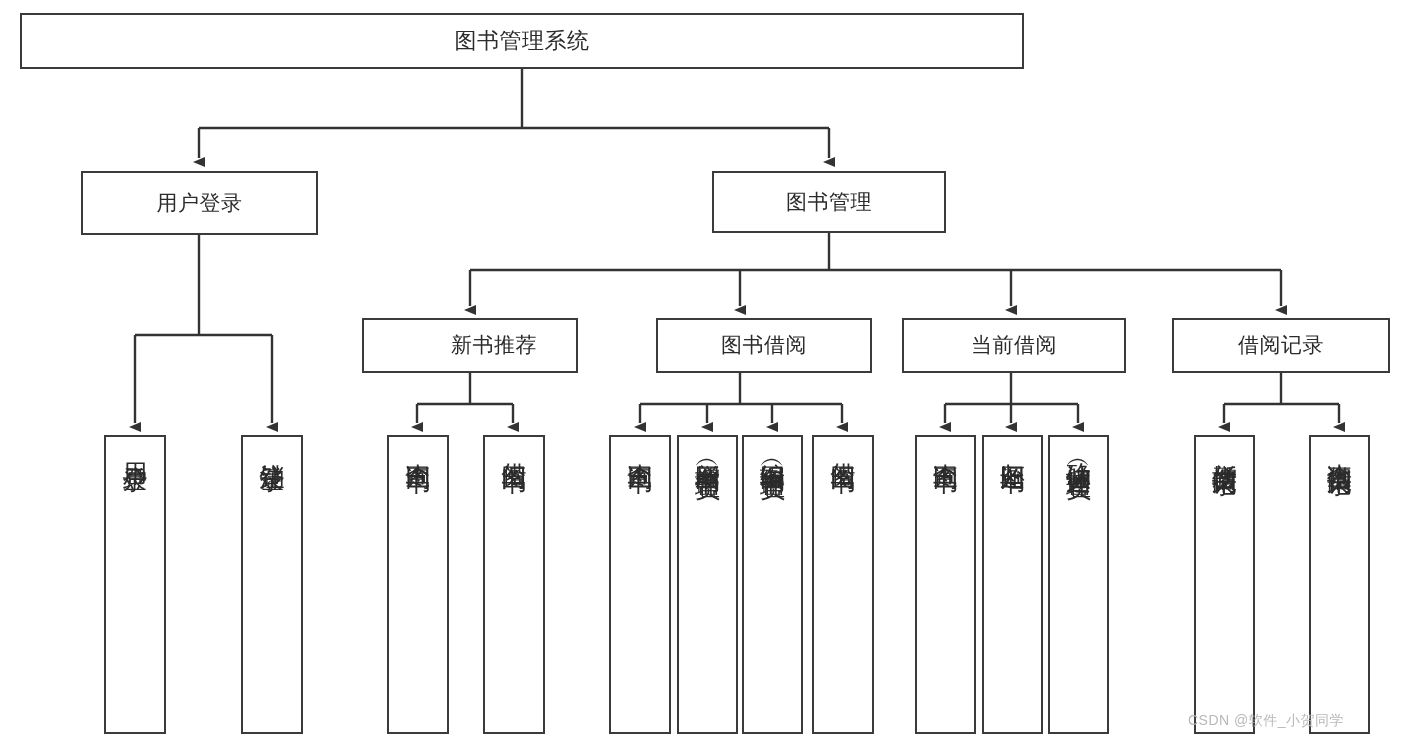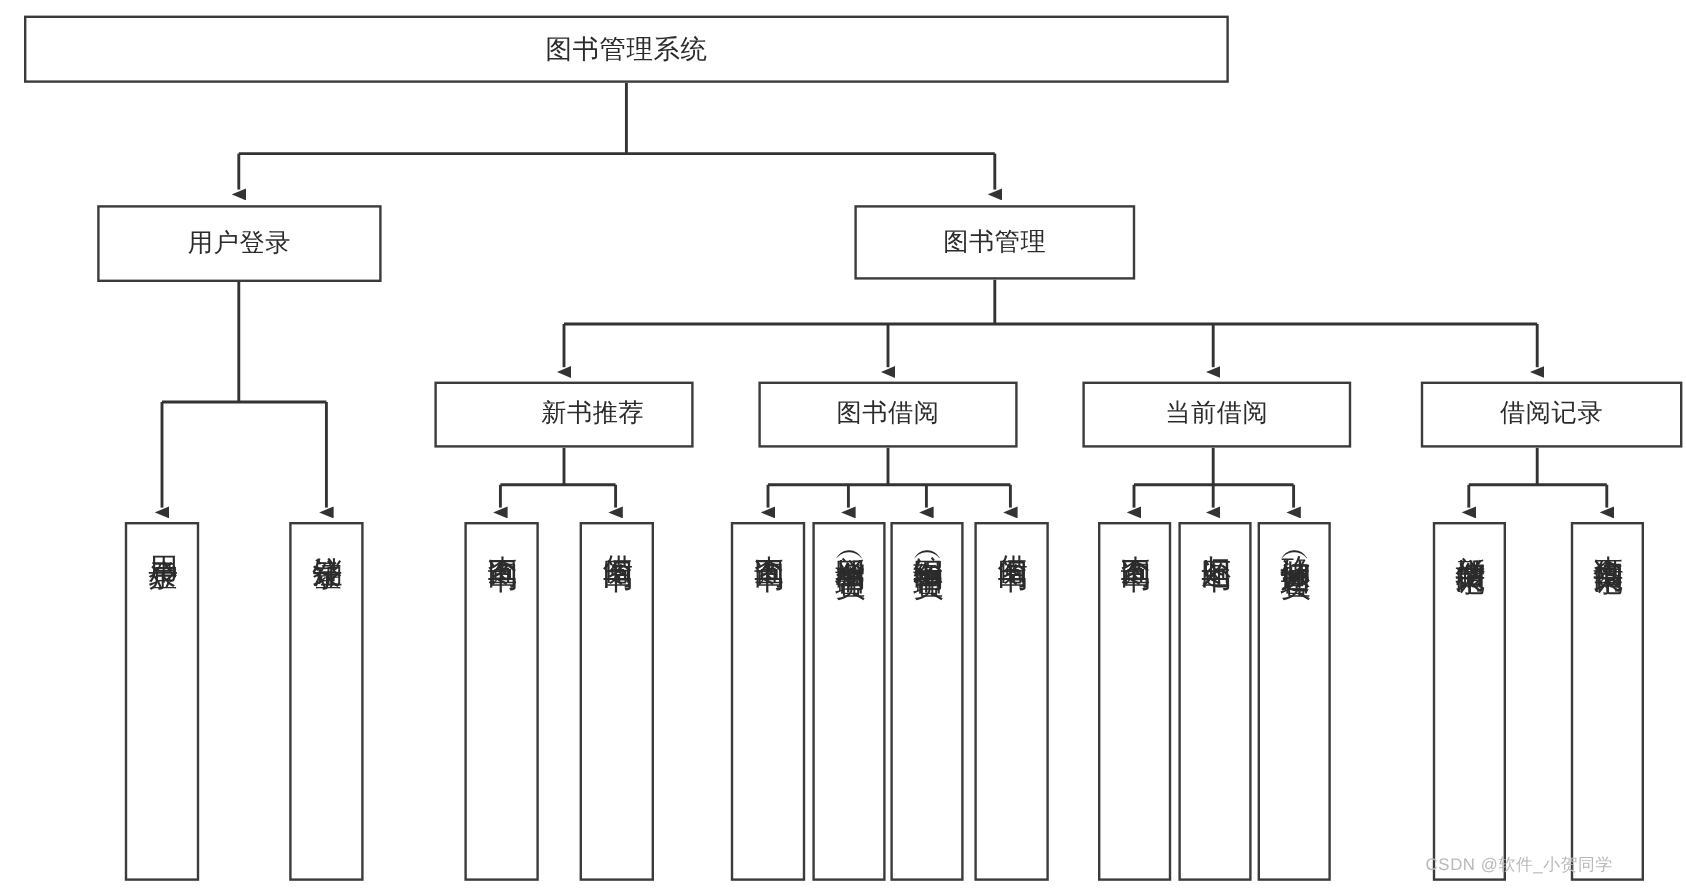--- a/index.html
+++ b/index.html
@@ -140,27 +140,27 @@
   <div class="node horiz" style="left:81px; top:171px; width:237px; height:64px;">
     <span class="label">用户登录</span>
   </div>
   <div class="node horiz" style="left:712px; top:171px; width:234px; height:62px;">
     <span class="label">图书管理</span>
   </div>
 
   <div class="node horiz" style="left:362px; top:318px; width:216px; height:55px;padding-left:48px;">
     <span class="label">新书推荐</span>
   </div>
-  <div class="node horiz" style="left:632px; top:318px; width:216px; height:55px;">
+  <div class="node horiz" style="left:656px; top:318px; width:216px; height:55px;">
     <span class="label">图书借阅</span>
   </div>
   <div class="node horiz" style="left:902px; top:318px; width:224px; height:55px;">
     <span class="label">当前借阅</span>
   </div>
-  <div class="node horiz" style="left:1172px; top:318px; width:218px; height:55px;margin-left:12px;">
+  <div class="node horiz" style="left:1172px; top:318px; width:218px; height:55px;">
     <span class="label">借阅记录</span>
   </div>
 
   <div class="node vert" style="left:104px; top:435px; width:62px; height:299px;">
     <span class="label">用户登录</span>
   </div>
   <div class="node vert" style="left:241px; top:435px; width:62px; height:299px;">
     <span class="label">注销登录</span>
   </div>
 

